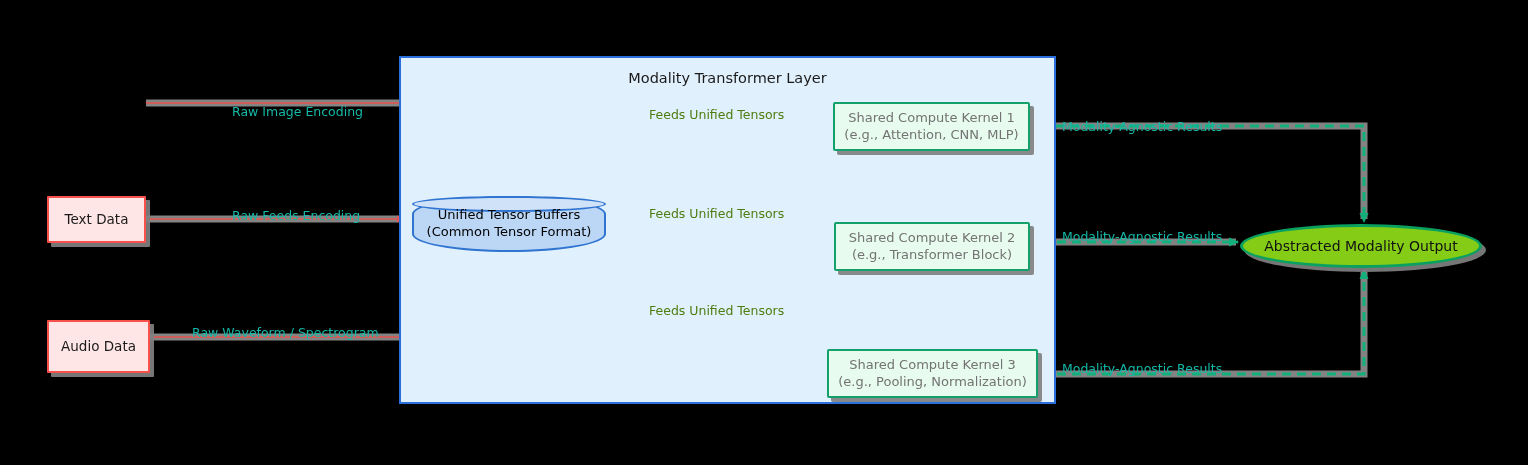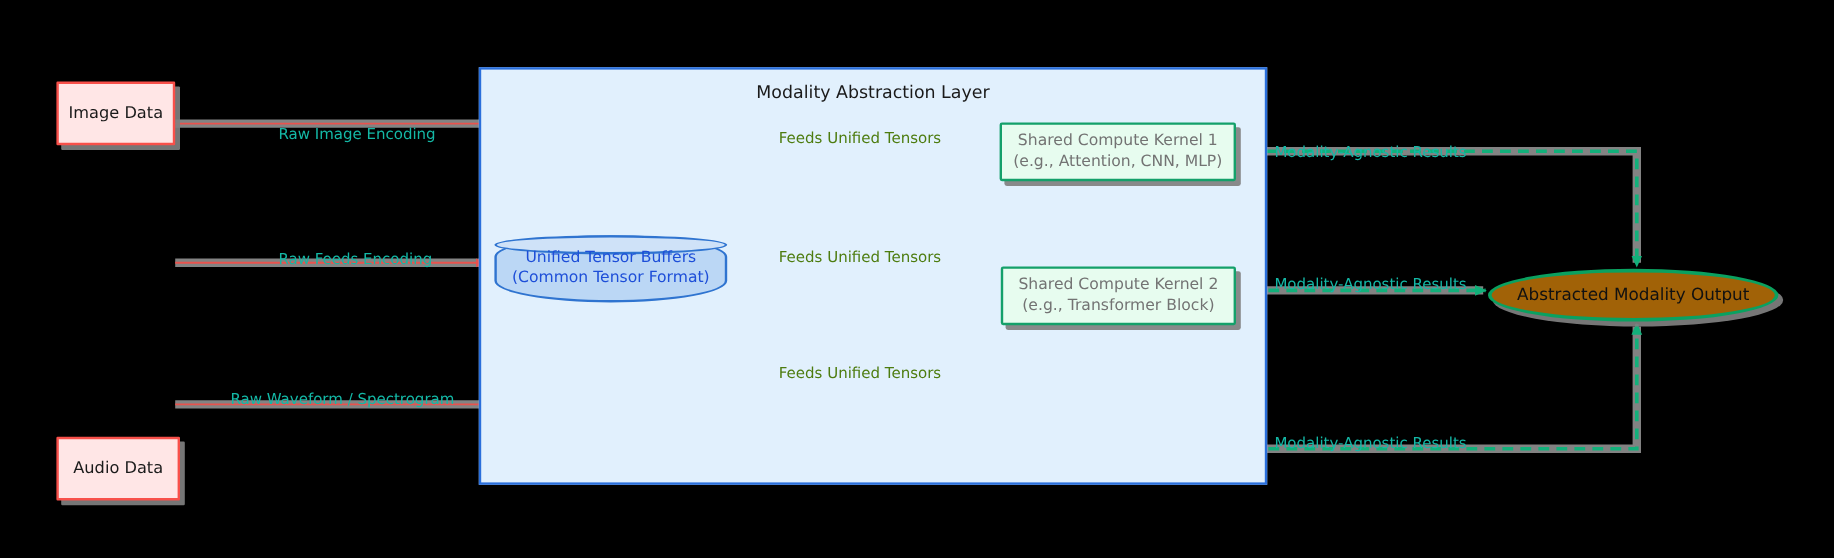--- a/index.html
+++ b/index.html
@@ -26,39 +26,39 @@
   .subgraph-title{
     position:absolute;left:0;right:0;top:12px;text-align:center;
     font-size:14.5px;color:#1a1a1a;
   }
 
   
   .cyl{
     position:absolute;box-sizing:border-box;
     background:#bbd7f5;border:2px solid #2f74d0;border-radius:50%/18px;
     display:flex;align-items:center;justify-content:center;text-align:center;
-    font-size:13px;color:#1d4ed8;line-height:1.3;
+    font-size:13px;color:#000000;line-height:1.3;
   }
   .cyl-top{
     position:absolute;left:-2px;right:-2px;top:-2px;height:16px;
     border:2px solid #2f74d0;border-radius:50%;background:#cfe2f8;
     box-sizing:border-box;
   }
   .cyl .lbl{position:relative;z-index:2;}
 
   
   .kernel{
     background:#e7fcef;border:2px solid #14a06a;color:#737373;
     font-size:13px;border-radius:2px;
     box-shadow:4px 4px 0 0 rgba(128,128,128,.92);
   }
 
   
   .ellipse{
-    position:absolute;box-sizing:border-box;background:#a16207;
+    position:absolute;box-sizing:border-box;background:#84cc16;
     border:3px solid #0aa160;border-radius:50%;
     display:flex;align-items:center;justify-content:center;
     font-size:14px;color:#111;
     box-shadow:4px 4px 0 0 rgba(128,128,128,.92);
   }
 
   
   .edge-lbl{
     position:absolute;font-size:12.5px;color:#4d7c0f;white-space:nowrap;
   }
@@ -107,49 +107,53 @@
       <path d="M1040,126 L1364,126 L1364,219"></path>
       <path d="M1042,242 L1236,242"></path>
       <path d="M1042,374 L1364,374 L1364,272"></path>
     </g>
 
     <path d="M1040,126 L1364,126 L1364,222" stroke="#12b07a" stroke-width="3" stroke-dasharray="9,6" fill="none" marker-end="url(#arrGreen)"></path>
     <path d="M1042,242 L1238,242" stroke="#12b07a" stroke-width="3" stroke-dasharray="9,6" fill="none" marker-end="url(#arrGreen)"></path>
     <path d="M1042,374 L1364,374 L1364,270" stroke="#12b07a" stroke-width="3" stroke-dasharray="9,6" fill="none" marker-end="url(#arrGreen)"></path>
   </svg>
 
-  <div class="node src" style="left:47px;top:68px;width:99px;height:53px;">
-    <span class="lbl">Image Data</span>
+
+  <div class="node src" style="left:47px;top:196px;width:99px;height:47px;">
+    <span class="lbl">Text Data</span>
   </div>
 
-
-  <div class="node src" style="left:47px;top:320px;width:103px;height:53px;margin-top:44px;">
+  <div class="node src" style="left:47px;top:320px;width:103px;height:53px;">
     <span class="lbl">Audio Data</span>
   </div>
 
   <div class="subgraph" style="left:399px;top:56px;width:657px;height:348px;">
-    <div class="subgraph-title">Modality Abstraction Layer</div>
+    <div class="subgraph-title">Modality Transformer Layer</div>
   </div>
 
   <div class="cyl" style="left:412px;top:196px;width:194px;height:56px;">
     <div class="cyl-top"></div>
     <span class="lbl">Unified Tensor Buffers
 (Common Tensor Format)</span>
   </div>
 
   <div class="node kernel" style="left:833px;top:102px;width:197px;height:49px;">
     <span class="lbl">Shared Compute Kernel 1
 (e.g., Attention, CNN, MLP)</span>
   </div>
 
   <div class="node kernel" style="left:834px;top:222px;width:196px;height:49px;">
     <span class="lbl">Shared Compute Kernel 2
 (e.g., Transformer Block)</span>
   </div>
 
+  <div class="node kernel" style="left:827px;top:349px;width:211px;height:49px;">
+    <span class="lbl">Shared Compute Kernel 3
+(e.g., Pooling, Normalization)</span>
+  </div>
 
   <div class="ellipse" style="left:1240px;top:224px;width:242px;height:44px;">
     <span class="lbl">Abstracted Modality Output</span>
   </div>
 
   <div class="edge-lbl hidden-lbl" style="left:232px;top:104px;">Raw Image Encoding</div>
   <div class="edge-lbl hidden-lbl" style="left:232px;top:208px;">Raw Feeds Encoding</div>
   <div class="edge-lbl hidden-lbl" style="left:192px;top:325px;">Raw Waveform / Spectrogram</div>
 
   <div class="edge-lbl" style="left:649px;top:107px;">Feeds Unified Tensors</div>

